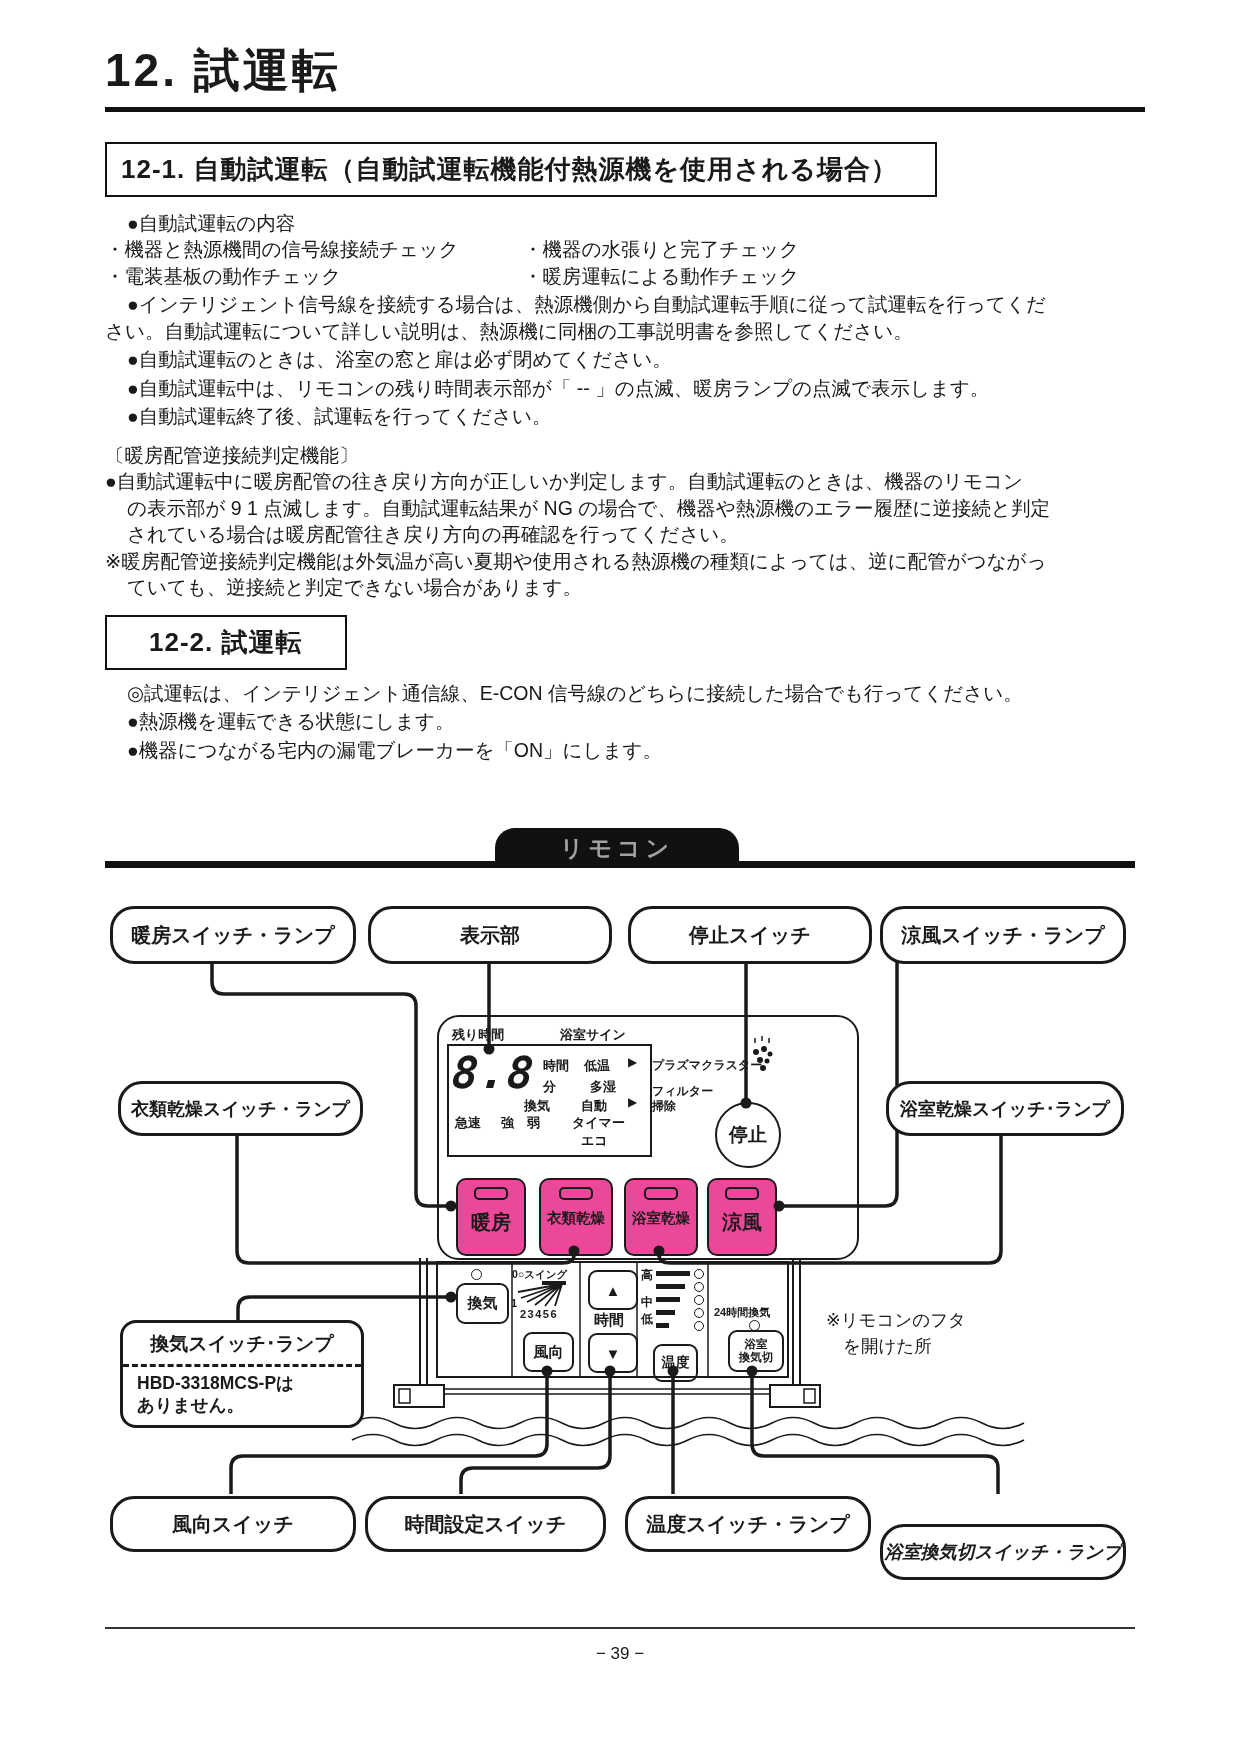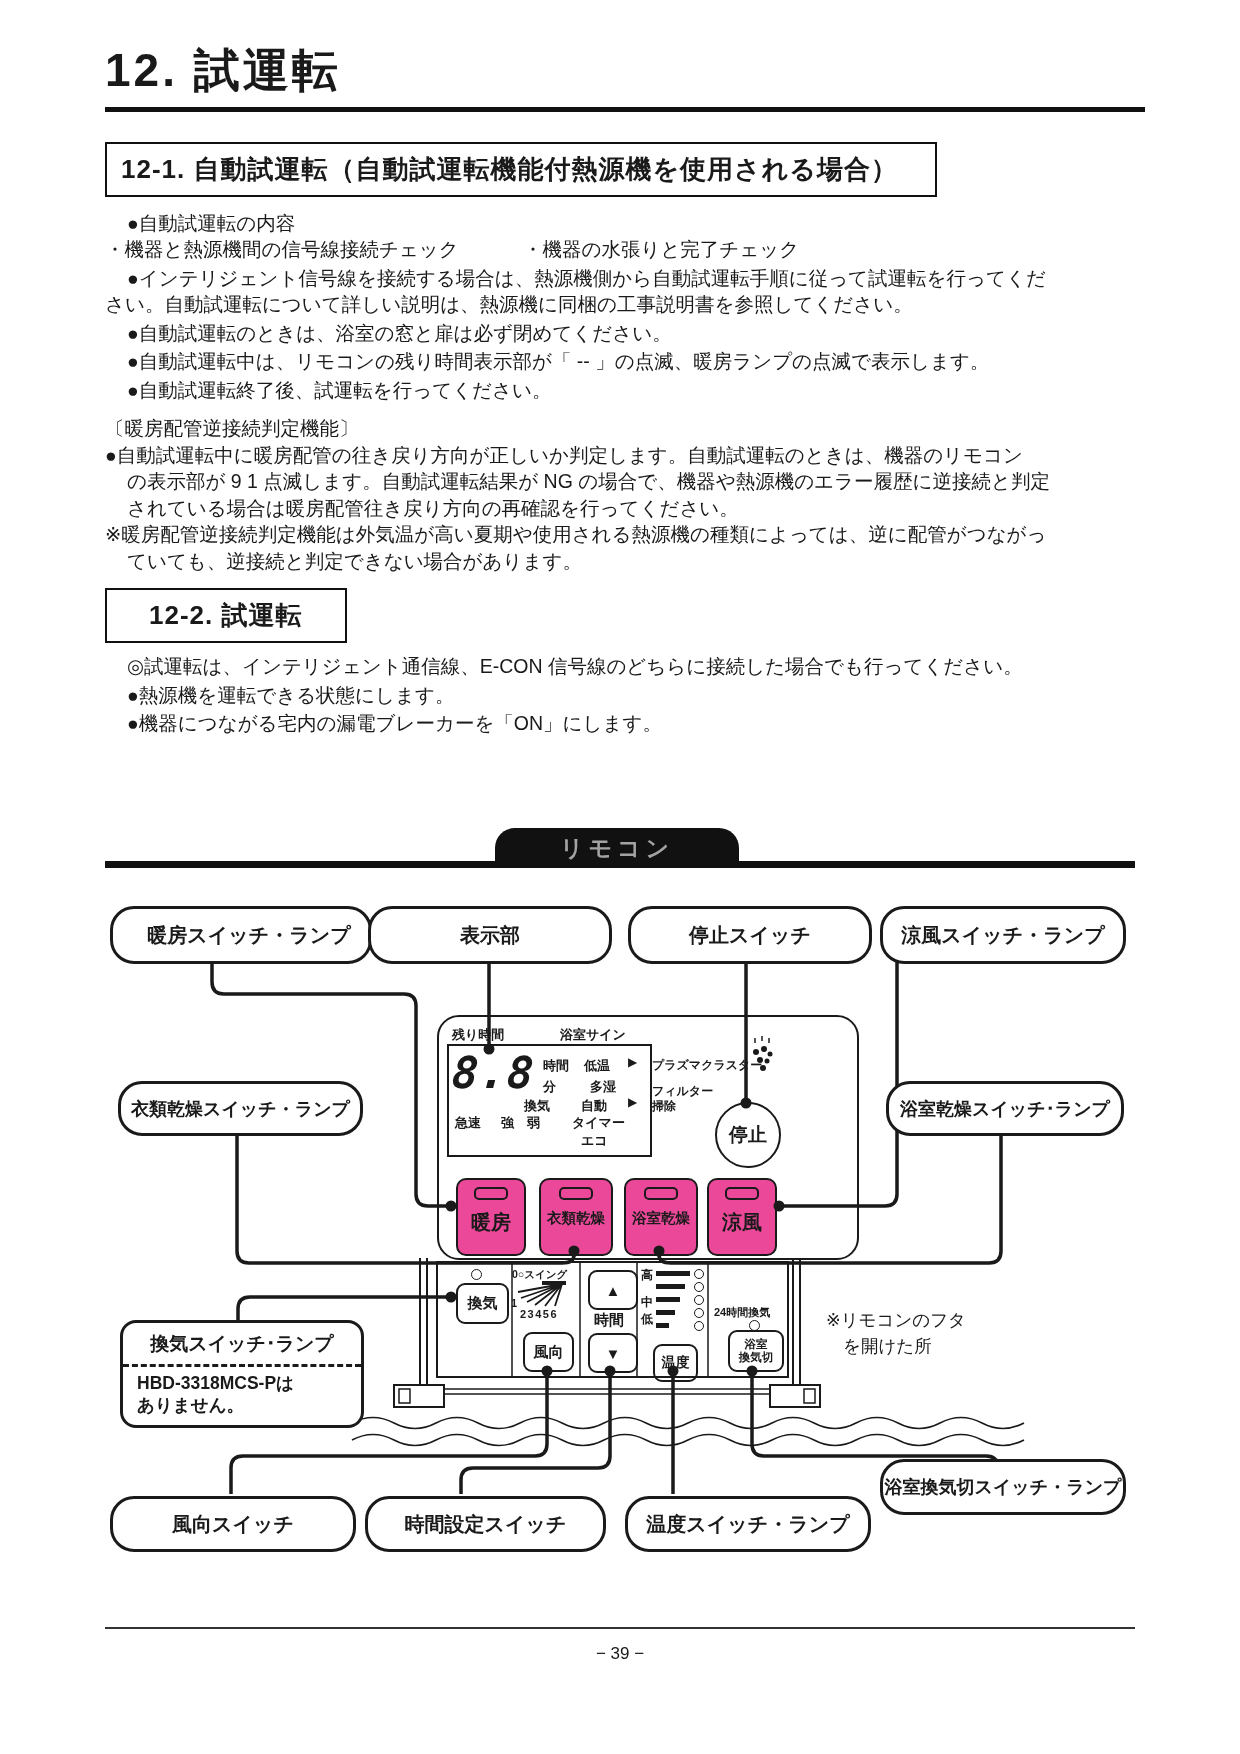--- a/index.html
+++ b/index.html
@@ -74,20 +74,24 @@
     <div class="h1">12. 試運転</div>
     <div class="h1rule"></div>
 
     <div class="secbox s1">12-1. 自動試運転（自動試運転機能付熱源機を使用される場合）</div>
 
     <div class="line ind1">●自動試運転の内容</div>
     <div class="chkrow ind2">
       <div class="line c1">・機器と熱源機間の信号線接続チェック</div>
       <div class="line">・機器の水張りと完了チェック</div>
     </div>
+    <div class="chkrow ind2">
+      <div class="line c1">・電装基板の動作チェック</div>
+      <div class="line">・暖房運転による動作チェック</div>
+    </div>
     <div class="line ind1 mt2">●インテリジェント信号線を接続する場合は、熱源機側から自動試運転手順に従って試運転を行ってくだ</div>
     <div class="line ind2">さい。自動試運転について詳しい説明は、熱源機に同梱の工事説明書を参照してください。</div>
     <div class="line ind1 mt2">●自動試運転のときは、浴室の窓と扉は必ず閉めてください。</div>
     <div class="line ind1 mt2">●自動試運転中は、リモコンの残り時間表示部が「 -- 」の点滅、暖房ランプの点滅で表示します。</div>
     <div class="line ind1 mt2">●自動試運転終了後、試運転を行ってください。</div>
 
     <div class="line subhead">〔暖房配管逆接続判定機能〕</div>
     <div class="line">●自動試運転中に暖房配管の往き戻り方向が正しいか判定します。自動試運転のときは、機器のリモコン</div>
     <div class="line ind1">の表示部が 9 1 点滅します。自動試運転結果が NG の場合で、機器や熱源機のエラー履歴に逆接続と判定</div>
     <div class="line ind1">されている場合は暖房配管往き戻り方向の再確認を行ってください。</div>
@@ -250,37 +254,37 @@
       <circle cx="574" cy="1251" r="5.5"></circle>
       <circle cx="659" cy="1251" r="5.5"></circle>
       <circle cx="451" cy="1297" r="5.5"></circle>
       <circle cx="547" cy="1371" r="5.5"></circle>
       <circle cx="610" cy="1371" r="5.5"></circle>
       <circle cx="673" cy="1371" r="5.5"></circle>
       <circle cx="752" cy="1371" r="5.5"></circle>
     </g>
   </svg>
 
-  <div class="callout f20" style="left:110px;top:906px;width:240px;height:52px;padding-left:16px;">暖房スイッチ・ランプ</div>
+  <div class="callout f20" style="left:110px;top:906px;width:240px;height:52px;">暖房スイッチ・ランプ</div>
   <div class="callout f20" style="left:368px;top:906px;width:238px;height:52px;">表示部</div>
   <div class="callout f20" style="left:628px;top:906px;width:238px;height:52px;">停止スイッチ</div>
   <div class="callout f20" style="left:880px;top:906px;width:240px;height:52px;">涼風スイッチ・ランプ</div>
 
   <div class="callout f18" style="left:118px;top:1081px;width:239px;height:49px;">衣類乾燥スイッチ・ランプ</div>
   <div class="callout f18" style="left:886px;top:1081px;width:232px;height:49px;">浴室乾燥スイッチ･ランプ</div>
 
   <div class="ventbox">
     <div class="vent-title">換気スイッチ･ランプ</div>
     <div class="vent-note">
       <div>HBD-3318MCS-Pは</div>
       <div>ありません。</div>
     </div>
   </div>
 
   <div class="callout f20" style="left:110px;top:1496px;width:240px;height:50px;">風向スイッチ</div>
   <div class="callout f20" style="left:365px;top:1496px;width:235px;height:50px;">時間設定スイッチ</div>
   <div class="callout f20" style="left:625px;top:1496px;width:240px;height:50px;">温度スイッチ・ランプ</div>
-  <div class="callout f18" style="left:880px;top:1459px;width:240px;height:50px;">浴室換気切スイッチ・ランプ</div>
+  <div class="callout f18" style="left:880px;top:1524px;width:240px;height:50px;font-style:italic;">浴室換気切スイッチ・ランプ</div>
 
   <div class="footrule"></div>
   <div class="pagenum">− 39 −</div>
 
 </div>
 
 </body></html>

